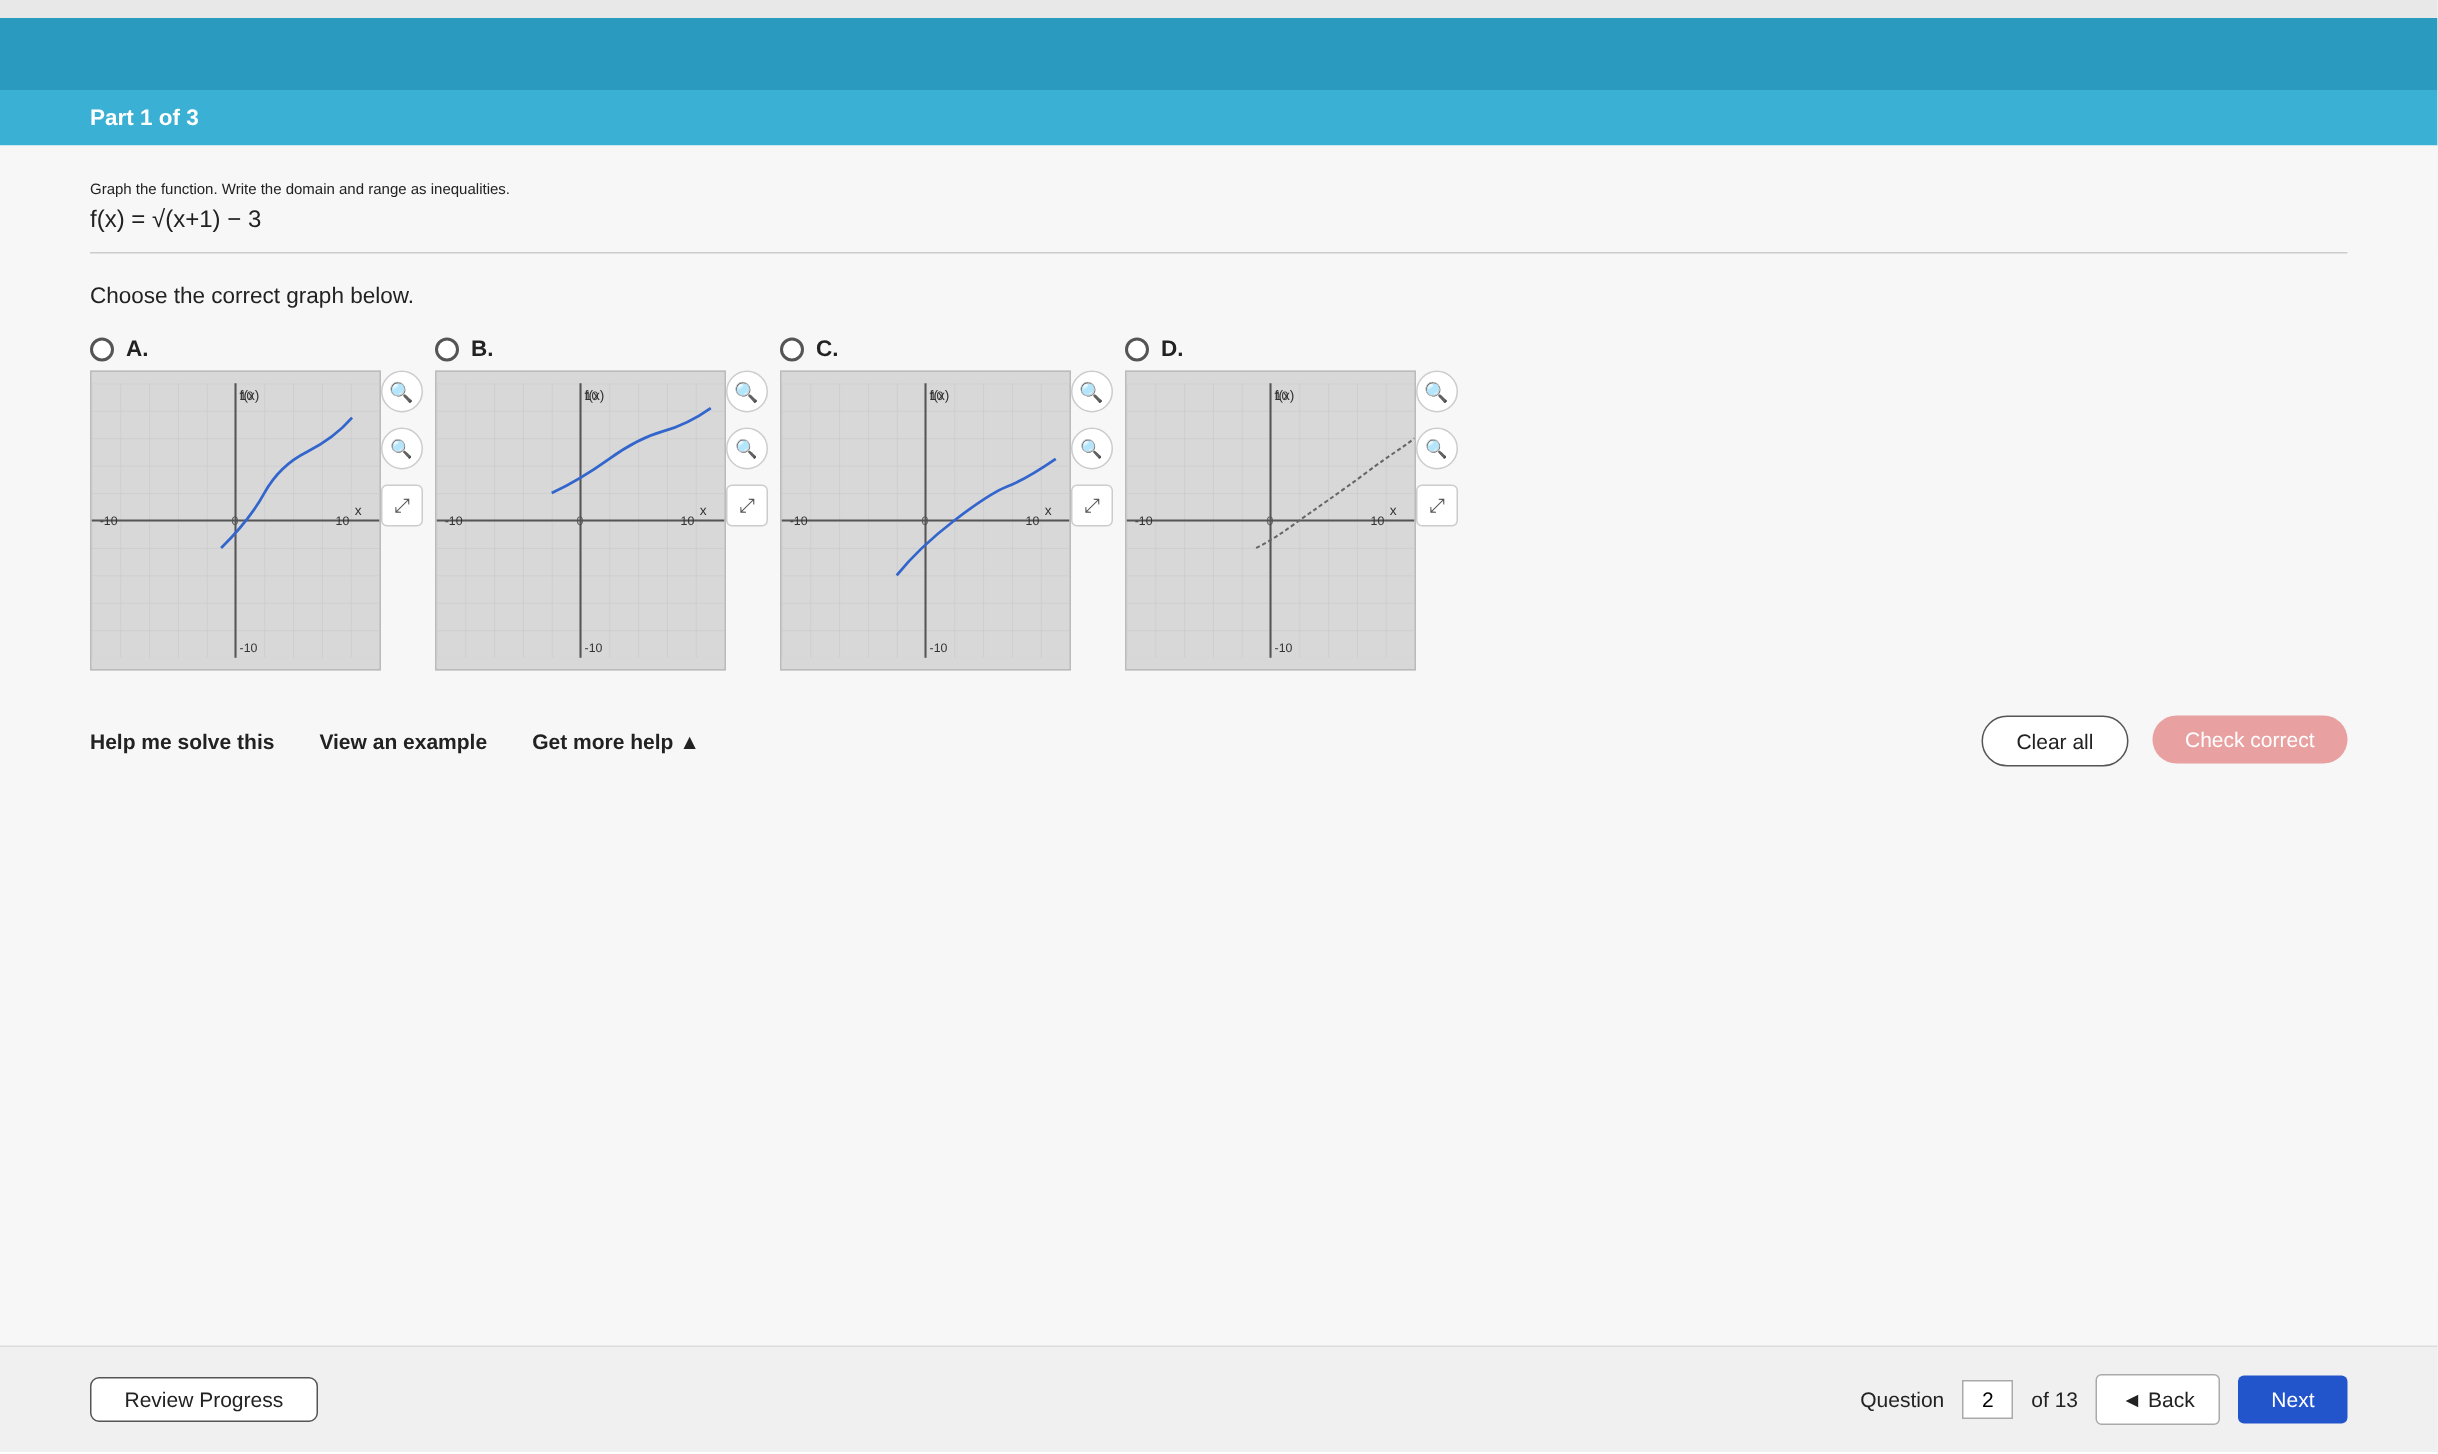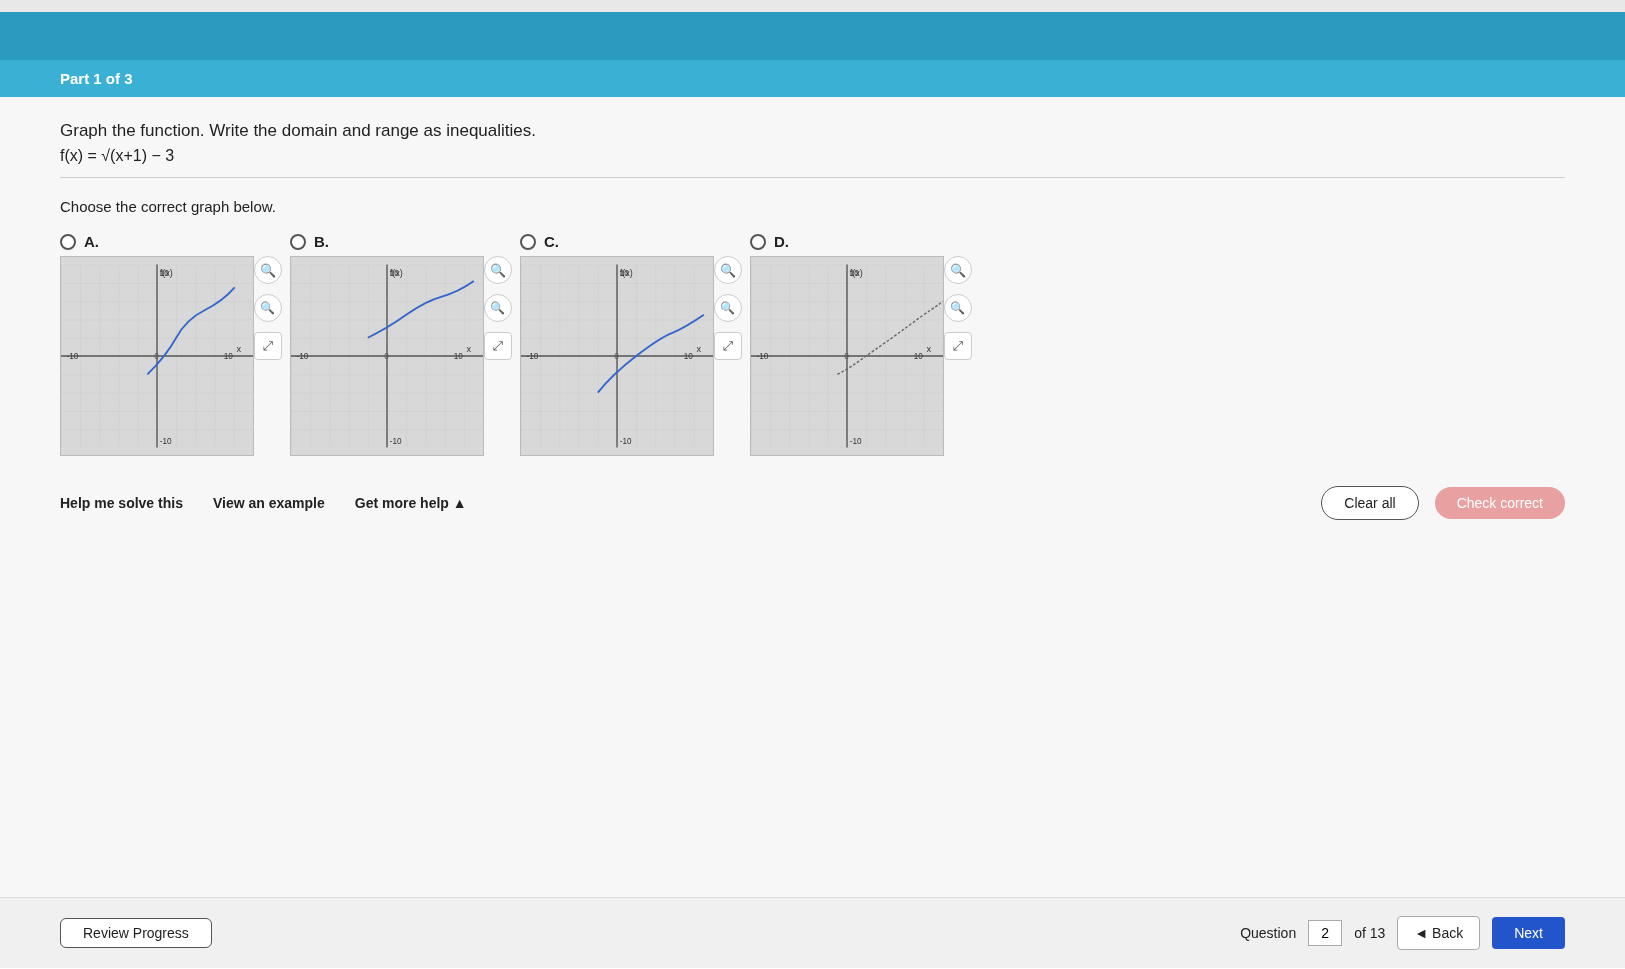--- a/index.html
+++ b/index.html
@@ -26,21 +26,21 @@
       color: #fff;
       font-size: 15px;
       font-weight: bold;
     }
     .content-area {
       padding: 24px 60px 0 60px;
       background: #f7f7f7;
       min-height: 800px;
     }
     .instruction-text {
-      font-size: 17px;
+      font-size: 10px;
       color: #222;
       margin-bottom: 6px;
     }
     .function-text {
       font-size: 16px;
       color: #222;
       margin-bottom: 12px;
     }
     .divider-line {
       border: none;
@@ -133,21 +133,21 @@
       margin-bottom: 24px;
       justify-content: space-between;
     }
     .left-actions {
       display: flex;
       align-items: center;
       gap: 30px;
     }
     .right-actions {
       display: flex;
-      align-items: center;
+      align-items: flex-start;
       gap: 16px;
     }
     .link-btn {
       font-size: 14px;
       color: #222;
       cursor: pointer;
       text-decoration: none;
       font-weight: bold;
     }
     .clear-all-btn {

